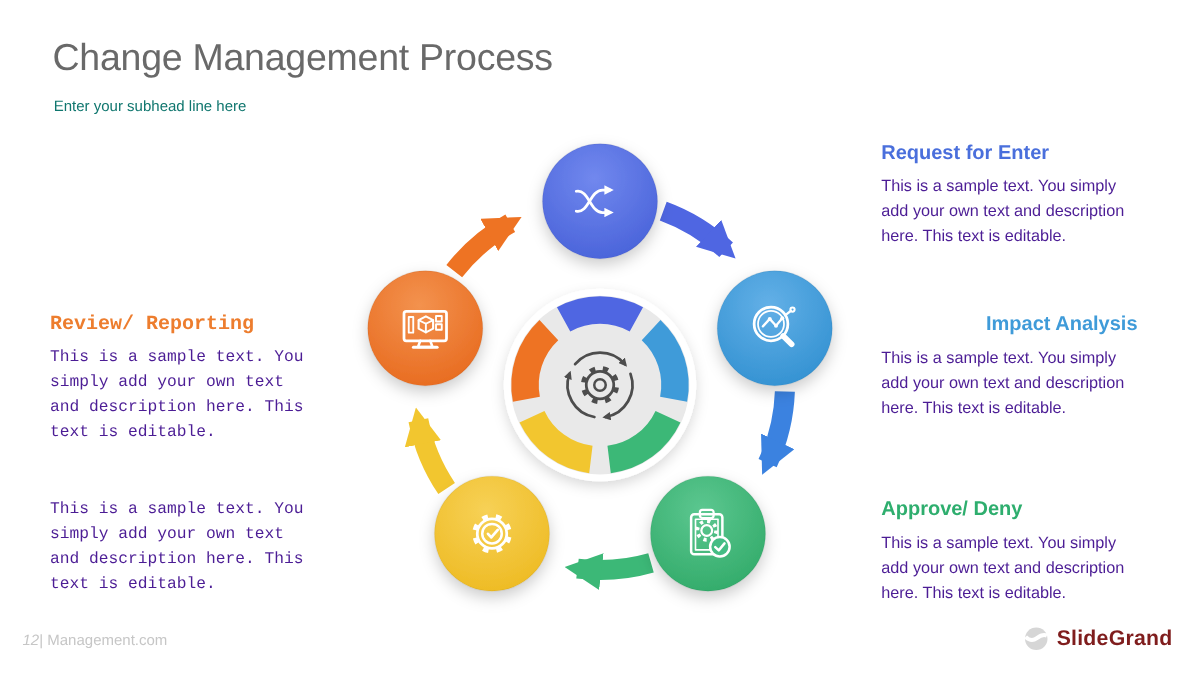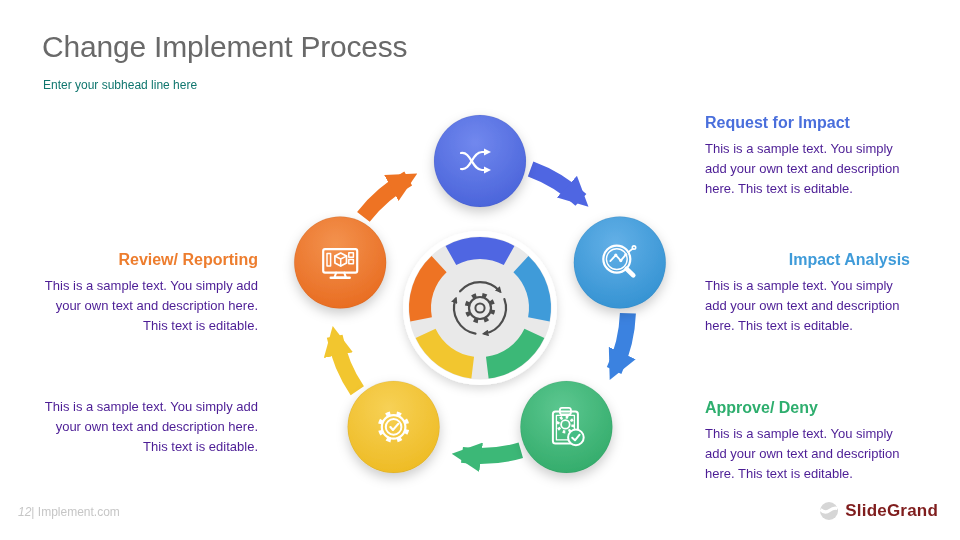--- a/index.html
+++ b/index.html
@@ -6,35 +6,35 @@
   .slide{position:relative;width:960px;height:540px;background:#ffffff;overflow:hidden;
          font-family:"Liberation Sans",sans-serif;}
   .title{position:absolute;left:42px;top:30px;margin:0;font-size:30px;font-weight:400;
          color:#696969;letter-spacing:-0.2px;}
   .subhead{position:absolute;left:43px;top:78px;margin:0;font-size:12px;color:#0f766e;}
   .diagram{position:absolute;left:280px;top:103px;}
   .step{position:absolute;width:205px;}
   .step h3{margin:0 0 6px 0;font-size:16px;font-weight:700;line-height:21px;}
   .step p{margin:0;font-size:13px;line-height:20px;color:#4c1d95;}
   .step-right{left:705px;text-align:left;}
-  .step-left{left:40px;width:218px;text-align:right;}
+  .step-left{left:40px;width:218px;text-align:left;font-family:Liberation Mono, monospace;}
   .pos-r1{top:112px}.pos-r2{top:249px}.pos-r3{top:397px}
   .pos-l1{top:249px}.pos-l2{top:397px}
   .footer-left{position:absolute;left:18px;top:505px;font-size:12px;color:#c6c6c6;
                display:flex;align-items:center;}
   .footer-left .page-no{font-style:italic;}
   .brand{position:absolute;right:22px;top:501px;display:flex;align-items:center;gap:6px;
          color:#7f1d1d;font-weight:700;font-size:17px;letter-spacing:0.2px;}
 </style>
 </head>
 <body>
 
 <div class="slide">
 
-  <h1 class="title">Change Implement Process</h1>
+  <h1 class="title">Change Management Process</h1>
   <p class="subhead">Enter your subhead line here</p>
 
   <svg class="diagram" width="400" height="402" viewBox="0 0 400 402">
     <defs>
       <radialGradient id="g-royal" cx="45%" cy="30%" r="80%">
         <stop offset="0" stop-color="#7188ee"></stop>
           <stop offset="1" stop-color="#4660d8"></stop>
       </radialGradient>
       <radialGradient id="g-sky" cx="45%" cy="30%" r="80%">
         <stop offset="0" stop-color="#63b0e7"></stop>
@@ -164,21 +164,21 @@
         <rect x="-13.2" y="-9" width="3.6" height="12.5" stroke-width="1.5"></rect>
         <path d="M 0.5,-9.5 L 6.3,-6.5 L 6.3,0.3 L 0.5,3.3 L -5.3,0.3 L -5.3,-6.5 Z" stroke-width="1.7"></path>
         <path d="M -5.3,-6.5 L 0.5,-3.6 L 6.3,-6.5 M 0.5,-3.6 L 0.5,3.3" stroke-width="1.5"></path>
         <rect x="8.6" y="-9.8" width="4.6" height="4.4" stroke-width="1.5"></rect>
         <rect x="8.6" y="-3.2" width="4.6" height="4.4" stroke-width="1.5"></rect>
       </g>
     </g>
   </svg>
 
   <section class="step step-right pos-r1">
-    <h3 style="color: rgb(74, 111, 220);">Request for Impact</h3>
+    <h3 style="color: rgb(74, 111, 220);">Request for Enter</h3>
     <p>This is a sample text. You simply add your own text and description here. This text is editable.</p>
   </section>
   <section class="step step-right pos-r2">
     <h3 style="color: rgb(63, 155, 217); text-align: right;">Impact Analysis</h3>
     <p>This is a sample text. You simply add your own text and description here. This text is editable.</p>
   </section>
   <section class="step step-right pos-r3">
     <h3 style="color: rgb(46, 174, 110);">Approve/ Deny</h3>
     <p>This is a sample text. You simply add your own text and description here. This text is editable.</p>
   </section>
@@ -186,21 +186,21 @@
   <section class="step step-left pos-l1">
     <h3 style="color: rgb(237, 125, 46);">Review/ Reporting</h3>
     <p>This is a sample text. You simply add your own text and description here. This text is editable.</p>
   </section>
   <section class="step step-left pos-l2">
     <p>This is a sample text. You simply add your own text and description here. This text is editable.</p>
   </section>
 
   <div class="footer-left">
     <span class="page-no">12</span>
-    <span>| Implement.com</span>
+    <span>| Management.com</span>
   </div>
   <div class="brand">
     <svg width="20" height="20" viewBox="0 0 20 20">
       <circle cx="10" cy="10" r="9" fill="#d6d6d6"></circle>
       <path d="M1.5,8.5 Q 6,13 10.5,9.5 T 18.5,7.5" stroke="#ffffff" stroke-width="3.2" fill="none"></path>
     </svg>
     <span>SlideGrand</span>
   </div>
 
 </div>

